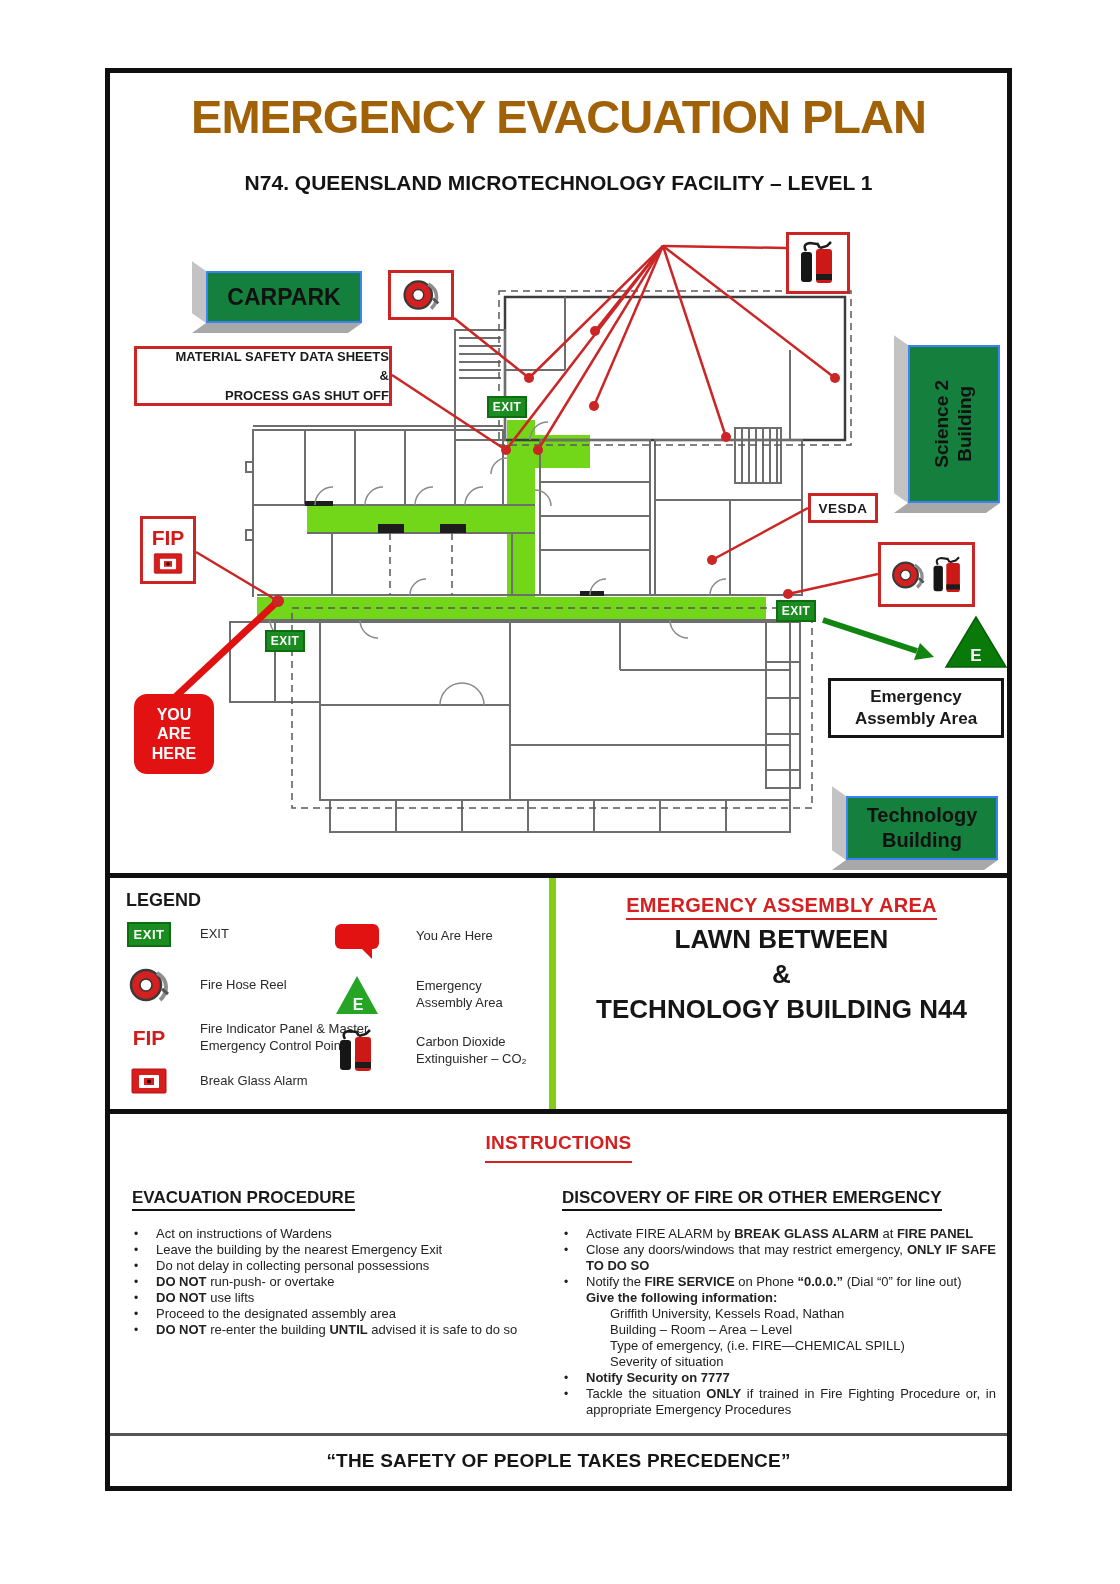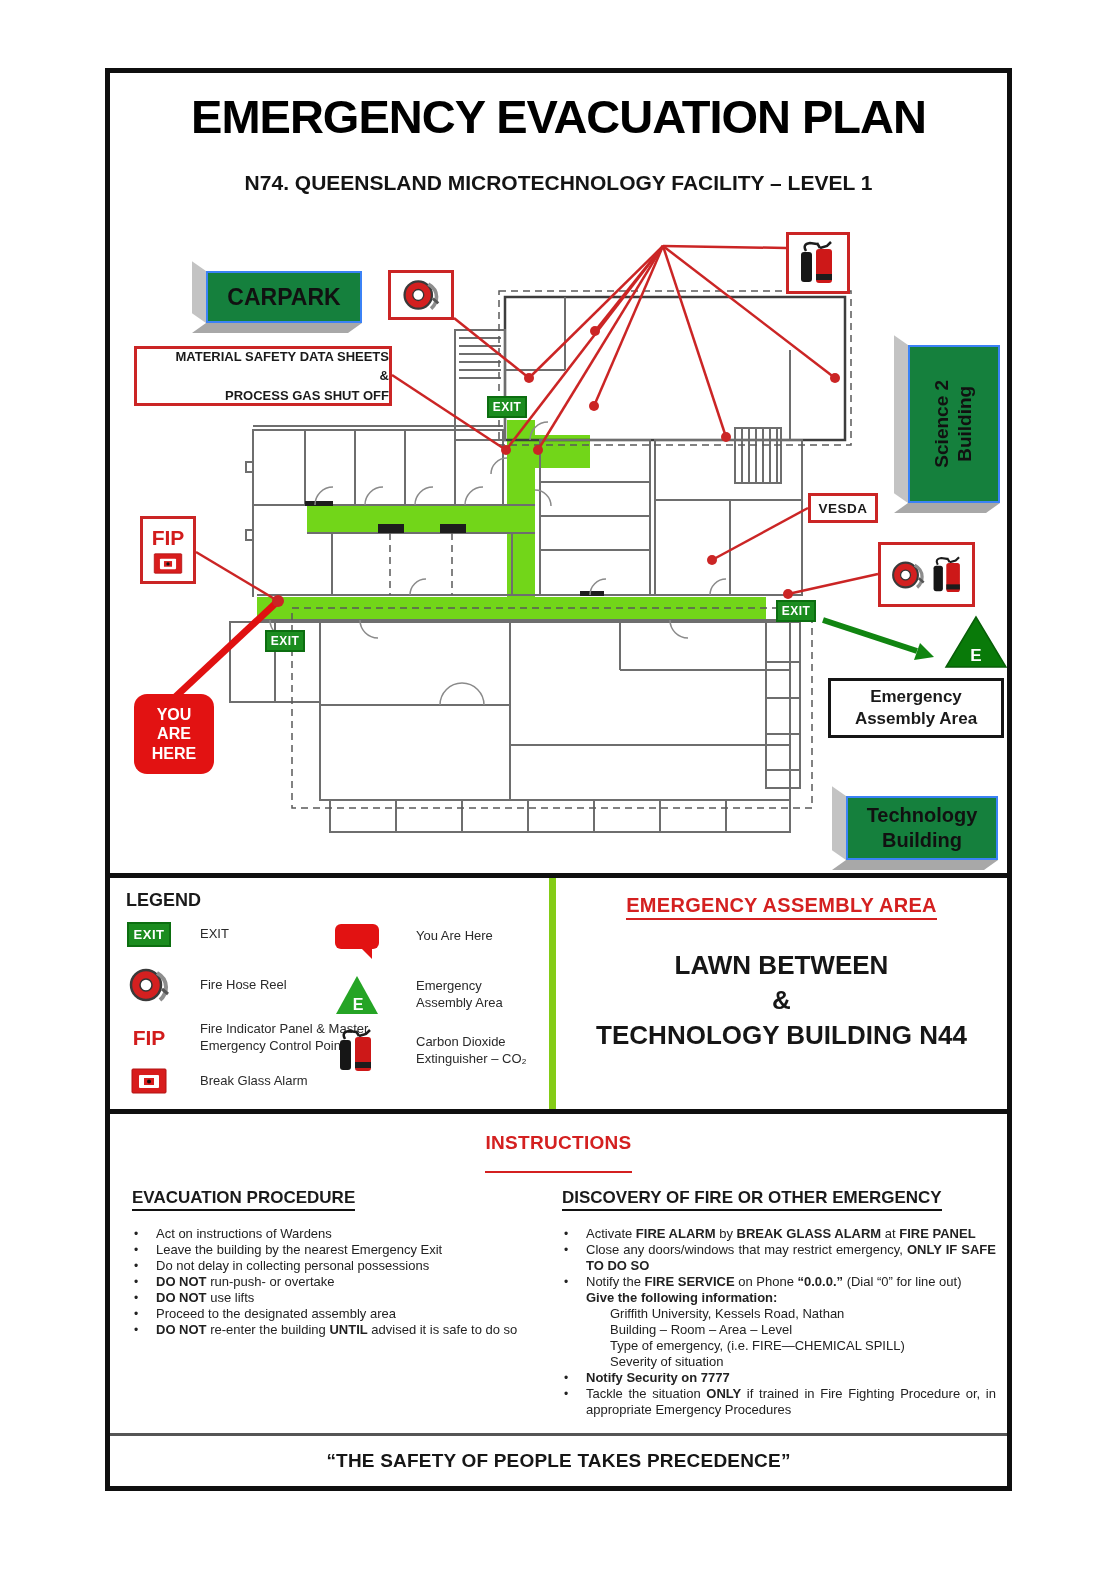--- a/index.html
+++ b/index.html
@@ -5,21 +5,21 @@
   * { margin:0; padding:0; box-sizing:border-box; }
   body { background:#ffffff; font-family:"Liberation Sans", sans-serif; color:#1a1a1a; }
   .page { position:relative; width:1120px; height:1584px; background:#fff; overflow:hidden; }
 
   .frame { position:absolute; left:105px; top:68px; width:907px; height:1423px;
            border:5px solid #0f0f0f; background:#fff; display:flex; flex-direction:column; }
 
   
   .sec-top { position:relative; height:800px; }
   .title { position:absolute; top:16px; left:0; right:0; text-align:center;
-           font-size:47px; font-weight:800; letter-spacing:-1px; color:#000000; }
+           font-size:47px; font-weight:800; letter-spacing:-1px; color:#a16207; }
   .subtitle { position:absolute; top:98px; left:0; right:0; text-align:center;
               font-size:21px; font-weight:700; color:#141414; }
   .map { position:absolute; left:0; top:127px; width:897px; height:673px; }
   .plan { position:absolute; left:0; top:0; }
 
   
   .callout { position:absolute; background:#fff; border:3px solid #cb2525; }
   .icon-box { display:flex; align-items:center; justify-content:center; gap:4px; }
   .msds { display:flex; flex-direction:column; justify-content:center; text-align:right;
           font-weight:700; font-size:13px; line-height:1.5; white-space:pre-line; }
@@ -61,28 +61,28 @@
   .licon { width:58px; display:flex; justify-content:center; align-items:center; flex:none; }
   .llabel { font-size:13px; line-height:1.3; color:#2a2a2a; }
   .bubble { width:44px; height:25px; background:#e21212; border-radius:6px; position:relative; }
   .bubble::after { content:""; position:absolute; right:7px; top:100%; width:0; height:0;
                    border:10px solid transparent; border-top-color:#e21212; border-right-width:0; }
 
   .assembly-cell { position:relative; flex:1; text-align:center; }
   .assembly-head { display:inline-block; margin-top:16px; font-size:20px; font-weight:800;
                    color:#d42020; border-bottom:2px solid #d42020; padding-bottom:1px;
                    letter-spacing:0.3px; }
-  .assembly-lines { margin-top:28px; }
+  .assembly-lines { margin-top:2px; }
   .assembly-line { font-size:26px; font-weight:800; line-height:35px; color:#161616; }
 
   
   .sec-instr { position:relative; height:324px; border-top:5px solid #0f0f0f; }
   .instr-head { position:absolute; top:18px; left:0; right:0; text-align:center; }
   .instr-head span { display:inline-block; font-size:19px; font-weight:800; color:#d42020;
-                     border-bottom:2px solid #d42020; padding-bottom:17px; letter-spacing:0.3px; }
+                     border-bottom:2px solid #d42020; padding-bottom:7px; letter-spacing:0.3px; }
   .icol { position:absolute; top:74px; }
   .icol-left { left:22px; width:402px; }
   .icol-right { left:452px; width:434px; }
   .icol-head { display:inline-block; font-size:17px; font-weight:800;
                border-bottom:2px solid #111; padding-bottom:1px; margin-bottom:15px; }
   .irow { display:flex; align-items:flex-start; font-size:13px; line-height:16px; color:#222; }
   .irow .dot { width:24px; flex:none; font-size:12px; padding-left:2px; }
   .irow .itext { flex:1; display:block; }
   .icol-right .irow .itext { text-align:justify; }
   .irow.i2 .itext { margin-left:24px; }
@@ -448,21 +448,21 @@
               <span class="dot">•</span>
               <span class="itext"><span style="font-weight: 700;">DO NOT</span><span> re-enter the building </span><span style="font-weight: 700;">UNTIL</span><span> advised it is safe to do so</span></span>
             </div>
           </div>
       </div>
       <div class="icol icol-right">
         <span class="icol-head">DISCOVERY OF FIRE OR OTHER EMERGENCY</span>
         <div>
             <div class="irow">
               <span class="dot">•</span>
-              <span class="itext"><span>Activate </span><span style="font-weight: 700;">FIRE ALARM</span><span> by </span><span style="font-weight: 700;">BREAK GLASS ALARM</span><span> at </span><span style="font-weight: 700;">FIRE PANEL</span></span>
+              <span class="itext"><span>Activate </span><span style="font-weight: 400;">FIRE ALARM</span><span> by </span><span style="font-weight: 700;">BREAK GLASS ALARM</span><span> at </span><span style="font-weight: 700;">FIRE PANEL</span></span>
             </div>
             <div class="irow">
               <span class="dot">•</span>
               <span class="itext"><span>Close any doors/windows that may restrict emergency, </span><span style="font-weight: 700;">ONLY IF SAFE TO DO SO</span></span>
             </div>
             <div class="irow">
               <span class="dot">•</span>
               <span class="itext"><span>Notify the </span><span style="font-weight: 700;">FIRE SERVICE</span><span> on Phone </span><span style="font-weight: 700;">“0.0.0.”</span><span> (Dial “0” for line out)</span></span>
             </div>
             <div class="irow i1">

